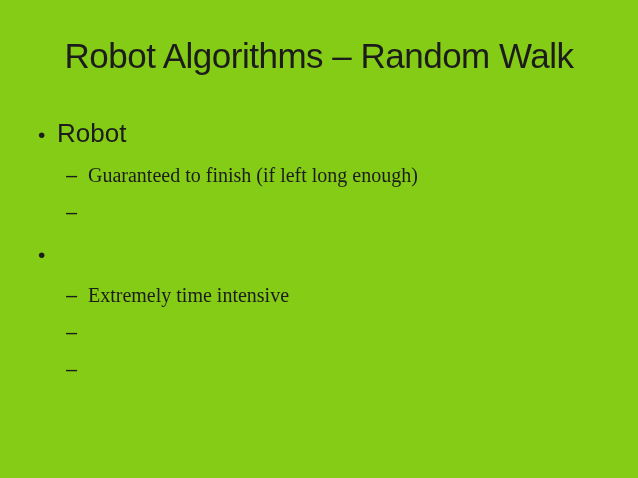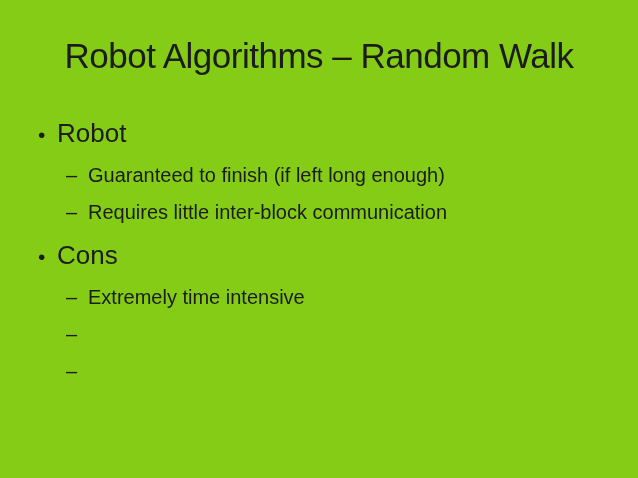--- a/index.html
+++ b/index.html
@@ -49,20 +49,21 @@
     font-size: 20px;
     line-height: 31px;
     margin: 6px 0 0 28px;
   }
   .l2 .marker {
     width: 22px;
     flex: 0 0 22px;
   }
   .l2 .text {
     max-width: 480px;
+    font-family: Liberation Serif, serif;
   }
 </style>
 </head>
 <body>
 
 <div class="slide">
   <h1 class="title">Robot Algorithms – Random Walk</h1>
 
   <div class="body">
 
@@ -71,26 +72,24 @@
       <span class="text">Robot</span>
     </div>
 
     <div class="l2">
       <span class="marker">–</span>
       <span class="text">Guaranteed to finish (if left long enough)</span>
     </div>
 
     <div class="l2">
       <span class="marker">–</span>
-      <span class="text">Requires little inter-block communication</span>
     </div>
 
     <div class="l1 sec-cons">
       <span class="marker">•</span>
-      <span class="text">Cons</span>
     </div>
 
     <div class="l2">
       <span class="marker">–</span>
       <span class="text">Extremely time intensive</span>
     </div>
 
     <div class="l2">
       <span class="marker">–</span>
     </div>

